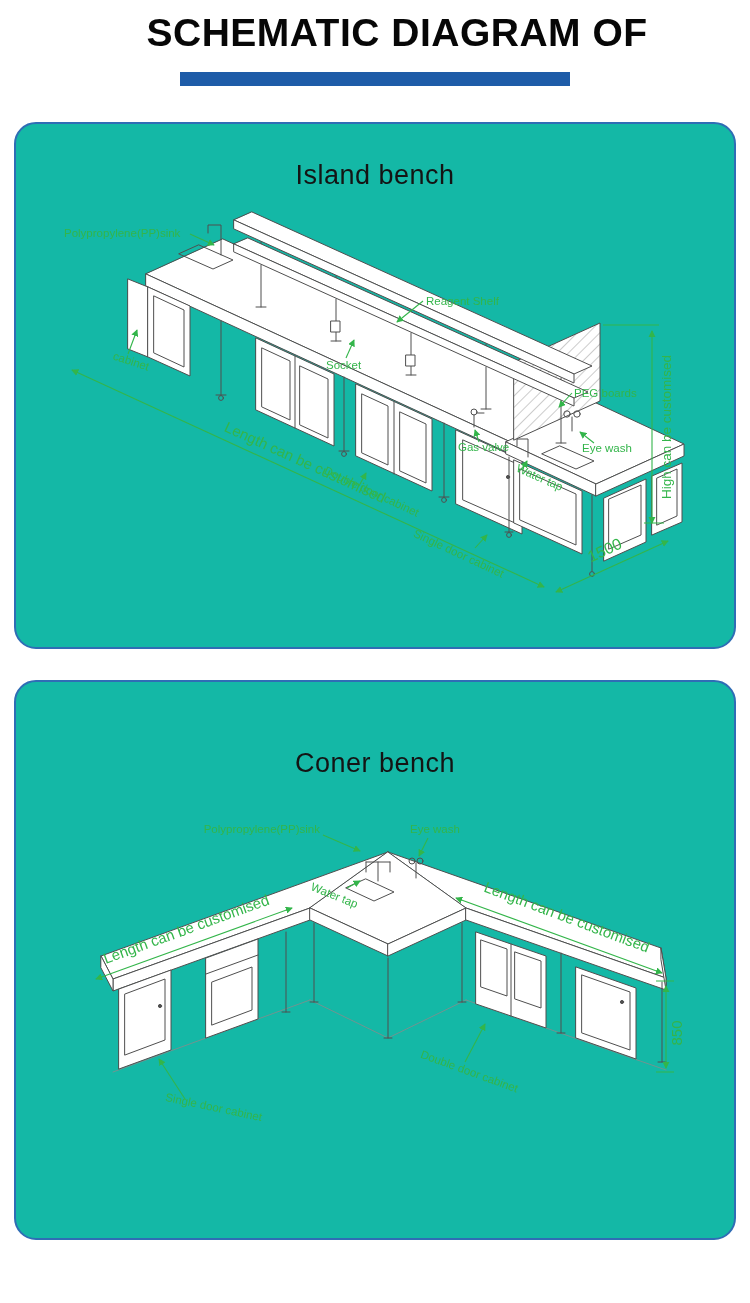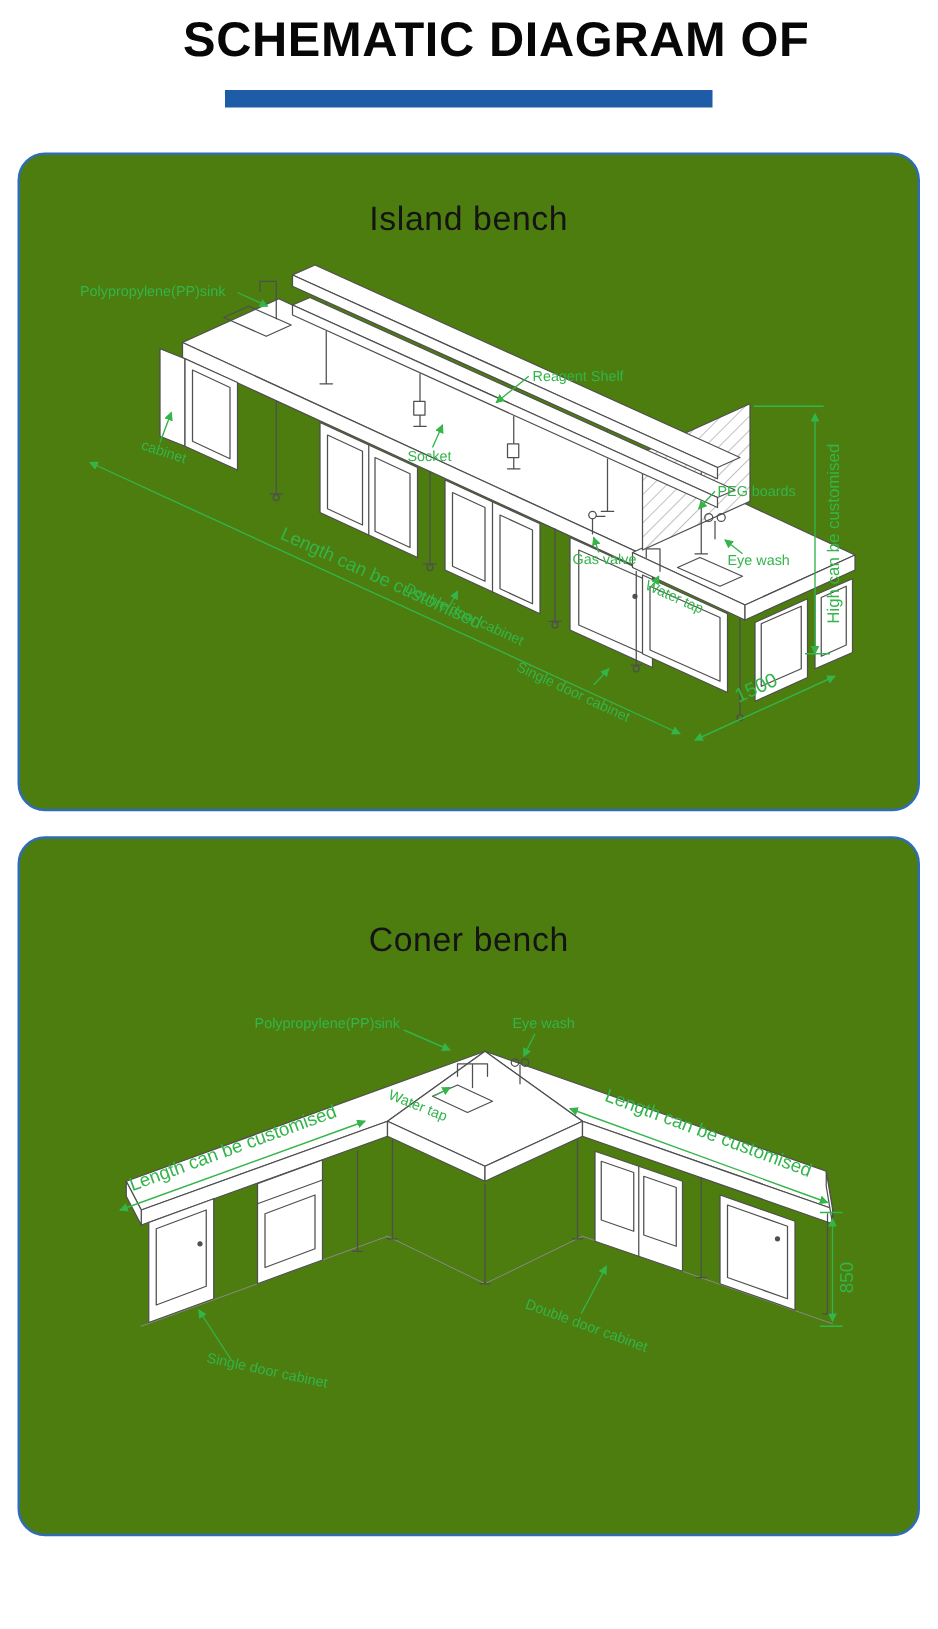--- a/index.html
+++ b/index.html
@@ -10,23 +10,23 @@
   }
   .title{
     text-align:center;font-size:39px;font-weight:bold;color:#070707;
     line-height:1.17;margin:10px 0 0 0;letter-spacing:.5px;padding-left:44px;
   }
   .title-bar{
     width:390px;height:14px;background:#1E5CA8;margin:16px auto 0 auto;
   }
   .panel{
     position:relative;margin:36px 14px 0 14px;height:523px;
-    border:2px solid #2F6DB5;border-radius:22px;background:#4d7c0f;
-  }
-  .panel.corner{height:556px;margin-top:20px;}
+    border:2px solid #2F6DB5;border-radius:22px;background:#14b8a6;
+  }
+  .panel.corner{height:556px;margin-top:31px;}
   .panel h2{
     position:absolute;left:0;top:36px;width:100%;text-align:center;
     font-size:27px;font-weight:400;color:#141414;margin:0;z-index:2;
     letter-spacing:.5px;
   }
   .panel.corner h2{top:66px;}
   .panel svg{position:absolute;left:0;top:0;width:100%;height:100%;}
   .ln{stroke:#4f4f4f;fill:none;stroke-width:1;stroke-linejoin:round;stroke-linecap:round;}
   .face{fill:#ffffff;}
   .gnd{stroke:#8a8a8a;stroke-width:.8;fill:none;}

